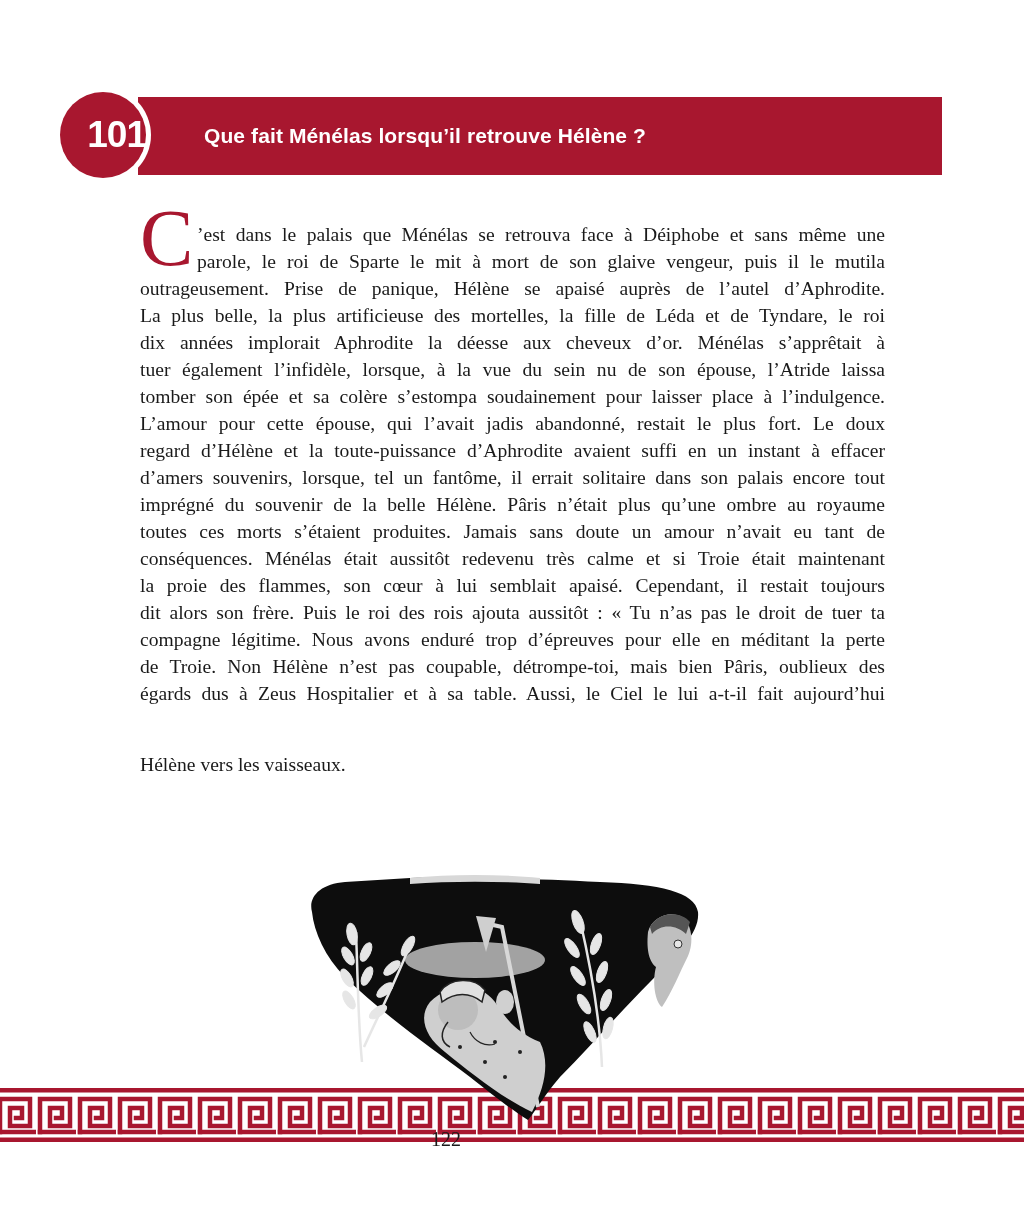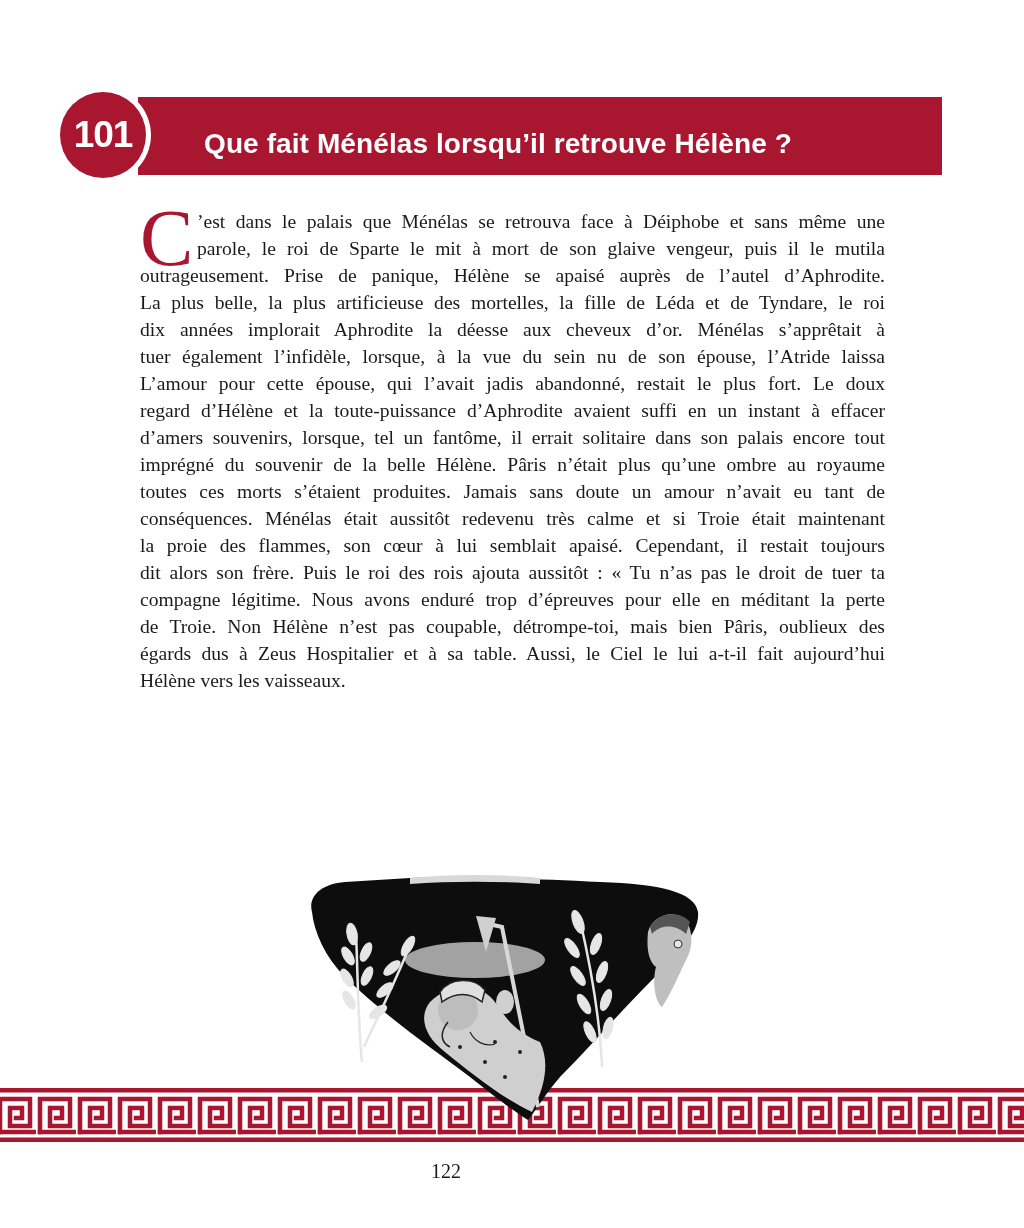--- a/index.html
+++ b/index.html
@@ -8,48 +8,48 @@
     position: relative; overflow: hidden;
     font-family: "Liberation Serif", serif;
   }
   .banner {
     position: absolute; left: 138px; top: 97px; width: 804px; height: 78px;
     background: #a8172f;
   }
   .banner-title {
     position: absolute; left: 66px; top: 0; height: 78px; line-height: 78px;
     color: #ffffff; font-family: "Liberation Sans", sans-serif; font-weight: bold;
-    font-size: 28px; white-space: nowrap; letter-spacing: 0.1px; margin-top: 8px;
+    font-size: 21px; white-space: nowrap; letter-spacing: 0.1px;
   }
   .num-ring {
     position: absolute; left: 55px; top: 87px; width: 96px; height: 96px;
     border-radius: 50%; background: #ffffff;
   }
   .num-circle {
     position: absolute; left: 60px; top: 92px; width: 86px; height: 86px;
     border-radius: 50%; background: #a8172f;
     color: #ffffff; font-family: "Liberation Sans", sans-serif; font-weight: bold;
-    font-size: 37px; text-align: center; line-height: 86px; letter-spacing: -1px;
+    font-size: 37px; text-align: right; line-height: 86px; letter-spacing: -1px;
   }
   .body-text {
-    position: absolute; left: 140px; top: 208px; width: 745px;
+    position: absolute; left: 140px; top: 221px; width: 745px;
     font-size: 19.6px; line-height: 27px; color: #1a1a1a;
     text-align: justify; hyphens: none;
   }
   .line { display: block; text-align: justify; text-align-last: justify; white-space: nowrap; height: 27px; }
-  .line.last { text-align-last: left; }
+  .line.last { text-align-last: left; margin-top: 44px; }
   .line.indent { padding-left: 57px; }
   .dropcap {
     position: absolute; left: 140px; top: 198px;
     font-size: 80px; line-height: 80px; color: #a8172f; font-family: "Liberation Serif", serif;
   }
   .illustration { position: absolute; left: 300px; top: 872px; width: 410px; height: 255px; }
   .border-wrap { position: absolute; left: 0; top: 1086px; width: 1024px; height: 58px; }
   .page-number {
-    position: absolute; left: 0; width: 892px; top: 1160px; text-align: center;
+    position: absolute; left: 0; width: 892px; top: 1128px; text-align: center;
     font-size: 20px; color: #1a1a1a;
   }
 </style>
 </head>
 <body>
 
 <div class="banner">
   <div class="banner-title">Que fait Ménélas lorsqu’il retrouve Hélène ?</div>
 </div>
 <div class="num-ring"></div>
@@ -57,20 +57,21 @@
 
 <div class="dropcap">C</div>
 
 <div class="body-text">
   <span class="line indent">’est dans le palais que Ménélas se retrouva face à Déiphobe et sans même une</span>
   <span class="line indent">parole, le roi de Sparte le mit à mort de son glaive vengeur, puis il le mutila</span>
   <span class="line">outrageusement. Prise de panique, Hélène se apaisé auprès de l’autel d’Aphrodite.</span>
   <span class="line">La plus belle, la plus artificieuse des mortelles, la fille de Léda et de Tyndare, le roi</span>
   <span class="line">dix années implorait Aphrodite la déesse aux cheveux d’or. Ménélas s’apprêtait à</span>
   <span class="line">tuer également l’infidèle, lorsque, à la vue du sein nu de son épouse, l’Atride laissa</span>
+  <span class="line">tomber son épée et sa colère s’estompa soudainement pour laisser place à l’indulgence.</span>
   <span class="line">L’amour pour cette épouse, qui l’avait jadis abandonné, restait le plus fort. Le doux</span>
   <span class="line">regard d’Hélène et la toute-puissance d’Aphrodite avaient suffi en un instant à effacer</span>
   <span class="line">d’amers souvenirs, lorsque, tel un fantôme, il errait solitaire dans son palais encore tout</span>
   <span class="line">imprégné du souvenir de la belle Hélène. Pâris n’était plus qu’une ombre au royaume</span>
   <span class="line">toutes ces morts s’étaient produites. Jamais sans doute un amour n’avait eu tant de</span>
   <span class="line">conséquences. Ménélas était aussitôt redevenu très calme et si Troie était maintenant</span>
   <span class="line">la proie des flammes, son cœur à lui semblait apaisé. Cependant, il restait toujours</span>
   <span class="line">dit alors son frère. Puis le roi des rois ajouta aussitôt : « Tu n’as pas le droit de tuer ta</span>
   <span class="line">compagne légitime. Nous avons enduré trop d’épreuves pour elle en méditant la perte</span>
   <span class="line">de Troie. Non Hélène n’est pas coupable, détrompe-toi, mais bien Pâris, oublieux des</span>

